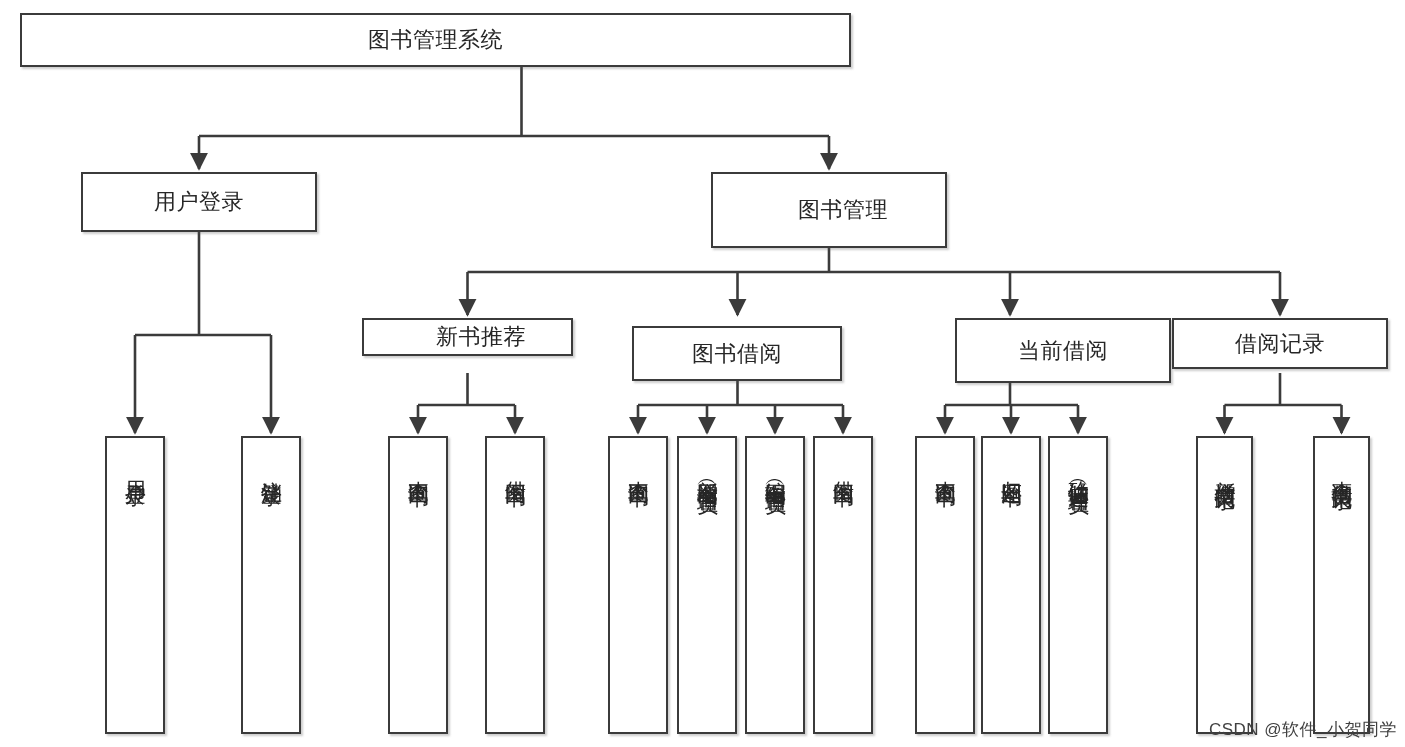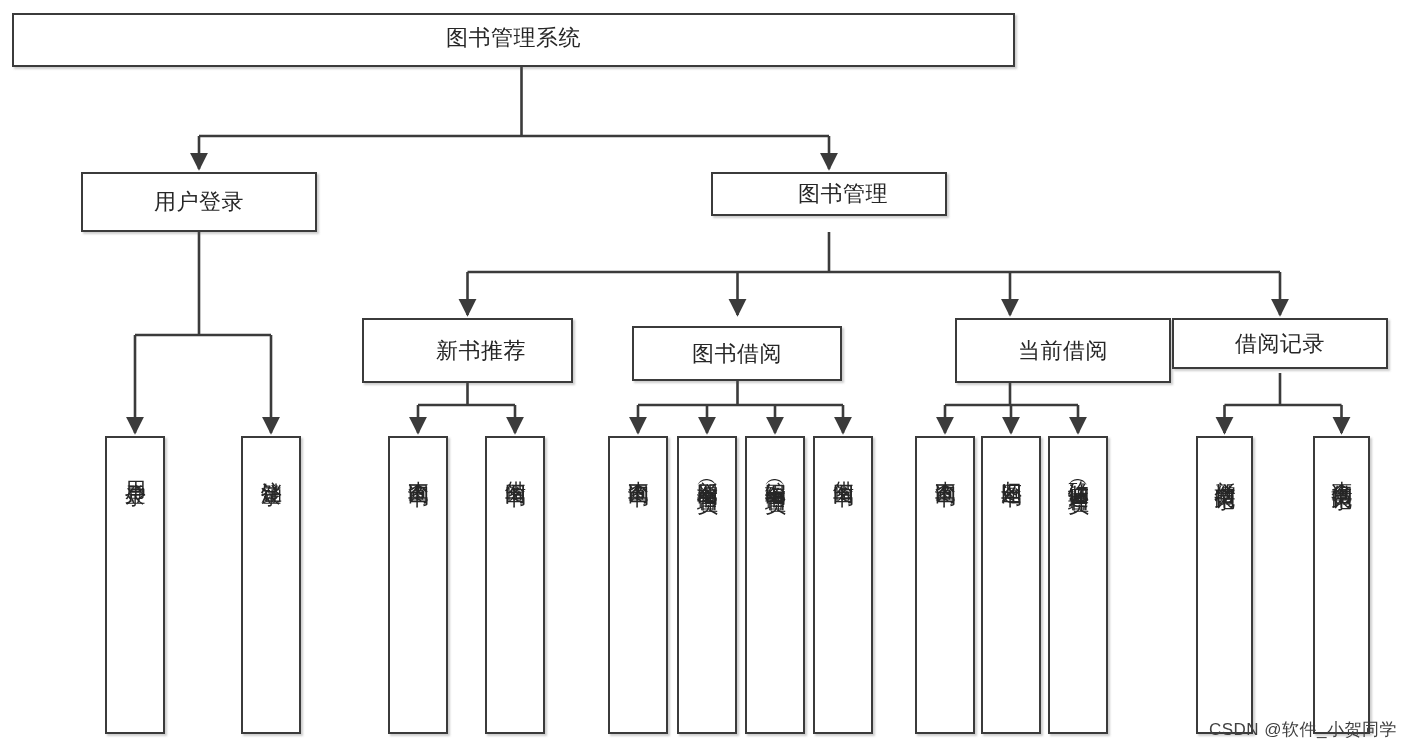--- a/index.html
+++ b/index.html
@@ -101,32 +101,32 @@
         <path d="M 1010 373 L 1010 405 M 945 405 L 1078 405"></path>
         <path d="M 945 405 L 945 433" marker-end="url(#arrow)"></path>
         <path d="M 1011 405 L 1011 433" marker-end="url(#arrow)"></path>
         <path d="M 1078 405 L 1078 433" marker-end="url(#arrow)"></path>
         <path d="M 1280 373 L 1280 405 M 1224.5 405 L 1341.5 405"></path>
         <path d="M 1224.5 405 L 1224.5 433" marker-end="url(#arrow)"></path>
         <path d="M 1341.5 405 L 1341.5 433" marker-end="url(#arrow)"></path>
       </g>
   </svg>
 
-  <div class="node" style="left: 12px; top: 13px; width: 1003px; height: 54px; font-family: Liberation Mono, monospace;">
+  <div class="node" style="left: 20px; top: 13px; width: 831px; height: 54px;">
     <span class="lbl">图书管理系统</span>
   </div>
 
   <div class="node" style="left: 81px; top: 172px; width: 236px; height: 60px;">
     <span class="lbl">用户登录</span>
   </div>
-  <div class="node" style="left: 711px; top: 172px; width: 236px; height: 44px; padding-left: 28px;">
+  <div class="node" style="left: 711px; top: 172px; width: 236px; height: 76px; padding-left: 28px;">
     <span class="lbl">图书管理</span>
   </div>
 
-  <div class="node" style="left: 362px; top: 318px; width: 211px; height: 65px; padding-left: 27px;">
+  <div class="node" style="left: 362px; top: 318px; width: 211px; height: 38px; padding-left: 27px;">
     <span class="lbl">新书推荐</span>
   </div>
   <div class="node" style="left: 632px; top: 326px; width: 210px; height: 55px;">
     <span class="lbl">图书借阅</span>
   </div>
   <div class="node" style="left: 955px; top: 318px; width: 216px; height: 65px;">
     <span class="lbl">当前借阅</span>
   </div>
   <div class="node" style="left: 1172px; top: 318px; width: 216px; height: 51px;">
     <span class="lbl">借阅记录</span>

